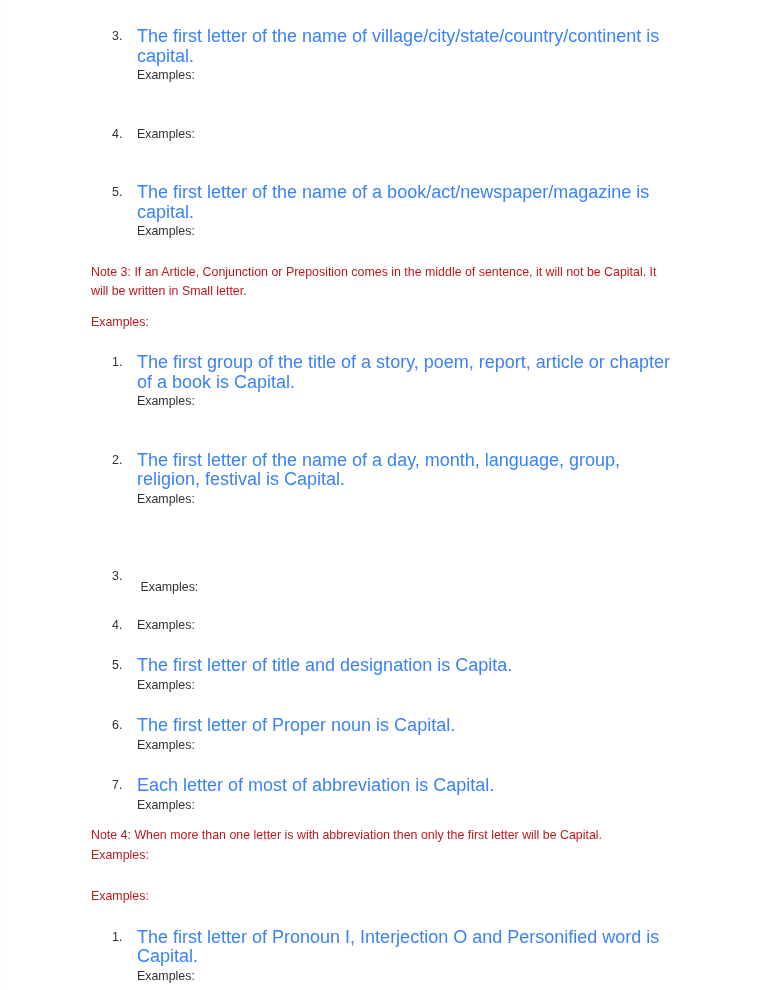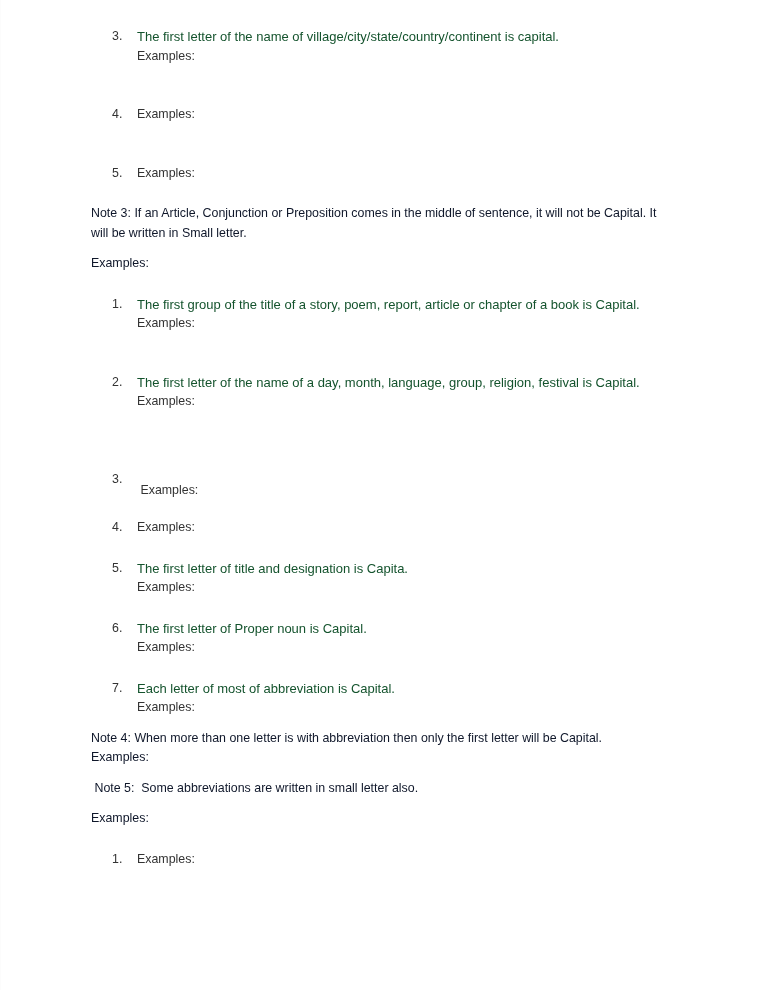--- a/index.html
+++ b/index.html
@@ -23,21 +23,21 @@
   }
   .doc-body {
     position: absolute;
     left: 90px;
     top: 0;
     width: 584px;
   }
   .para {
     font-size: 12.4px;
     line-height: 19.5px;
-    color: #0f172a;
+    color: #b91c1c;
     margin: 0;
     text-align: left;
     white-space: pre-wrap;
   }
   .olist {
     list-style: none;
     margin: 0;
     padding: 0;
   }
   .olist-item {
@@ -52,23 +52,23 @@
     left: 21px;
     top: 0;
     width: 22px;
     text-align: left;
     font-size: 12.4px;
     line-height: 19.5px;
     color: #333333;
   }
   .item-text {
     display: block;
-    font-size: 13px;
+    font-size: 18px;
     line-height: 19.5px;
-    color: #14532d;
+    color: #3b82f6;
   }
   .item-sub {
     display: block;
     font-size: 12.4px;
     line-height: 19.5px;
     color: #333333;
     white-space: pre;
   }
   
   .gap-sm { height: 18px; }
@@ -93,20 +93,21 @@
         <span class="item-sub">Examples:</span>
       </li>
       <div class="gap-lg"></div>
       <li class="olist-item">
         <span class="marker">4.</span>
         <span class="item-sub">Examples:</span>
       </li>
       <div class="gap-lg"></div>
       <li class="olist-item">
         <span class="marker">5.</span>
+        <span class="item-text">The first letter of the name of a book/act/newspaper/magazine is capital.</span>
         <span class="item-sub">Examples:</span>
       </li>
     </ol>
 
     <div class="gap-md"></div>
 
     <p class="para">Note 3: If an Article, Conjunction or Preposition comes in the middle of sentence, it will not be Capital. It will be written in Small letter.</p>
     <div class="gap-xs"></div>
     <p class="para">Examples:</p>
 
@@ -155,27 +156,27 @@
       </li>
     </ol>
 
     <div class="gap-xs"></div>
 
     <p class="para">Note 4: When more than one letter is with abbreviation then only the first letter will be Capital.</p>
     <p class="para">Examples:</p>
 
     <div class="gap-xs"></div>
 
-    <p class="para"> Note 5:  Some abbreviations are written in small letter also.</p>
     <div class="gap-xs"></div>
     <p class="para">Examples:</p>
 
     <div class="gap-md"></div>
 
     <ol class="olist">
       <li class="olist-item">
         <span class="marker">1.</span>
+        <span class="item-text">The first letter of Pronoun I, Interjection O and Personified word is Capital.</span>
         <span class="item-sub">Examples:</span>
       </li>
     </ol>
 
   </div>
 </div>
 
 </body></html>

